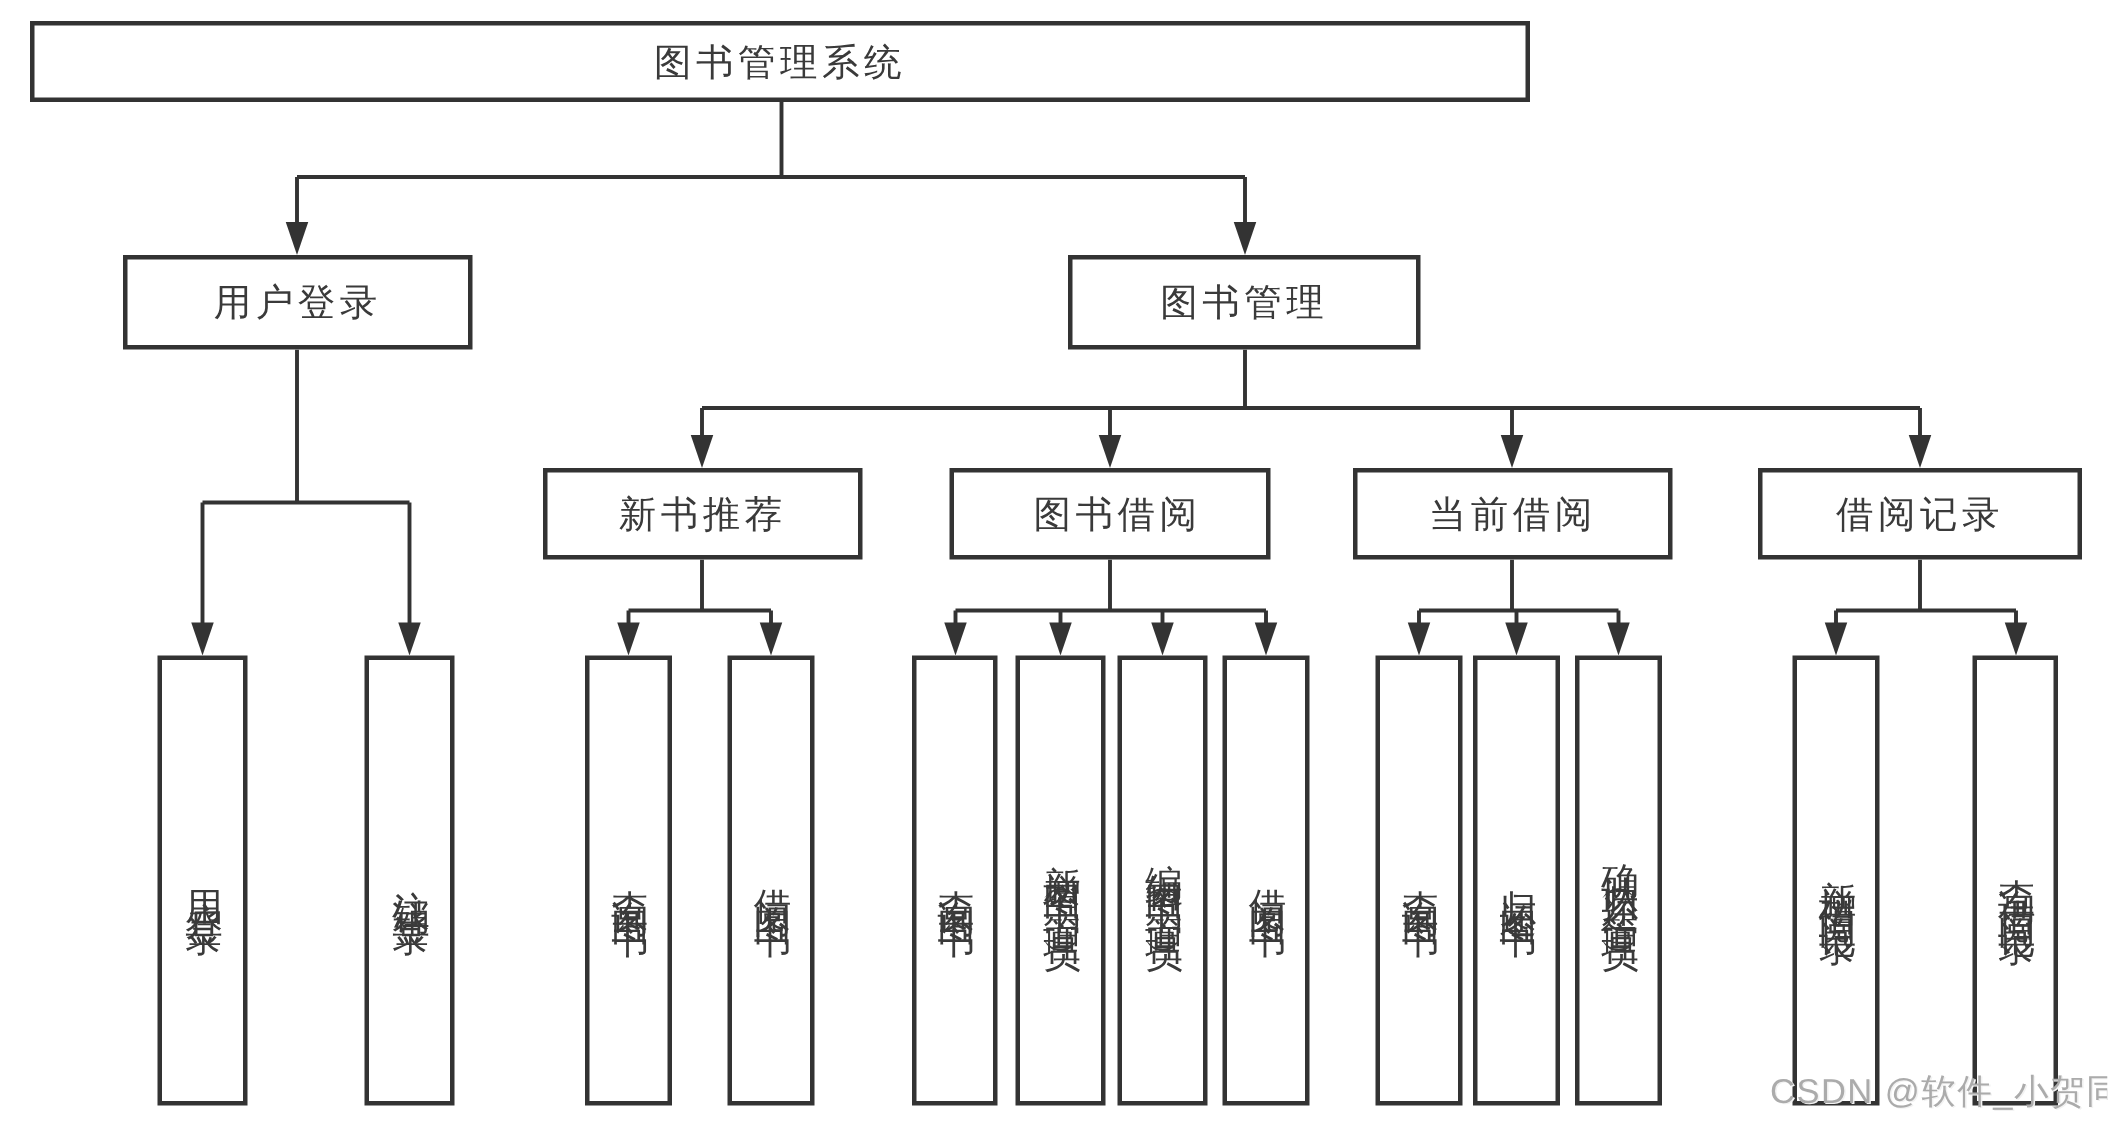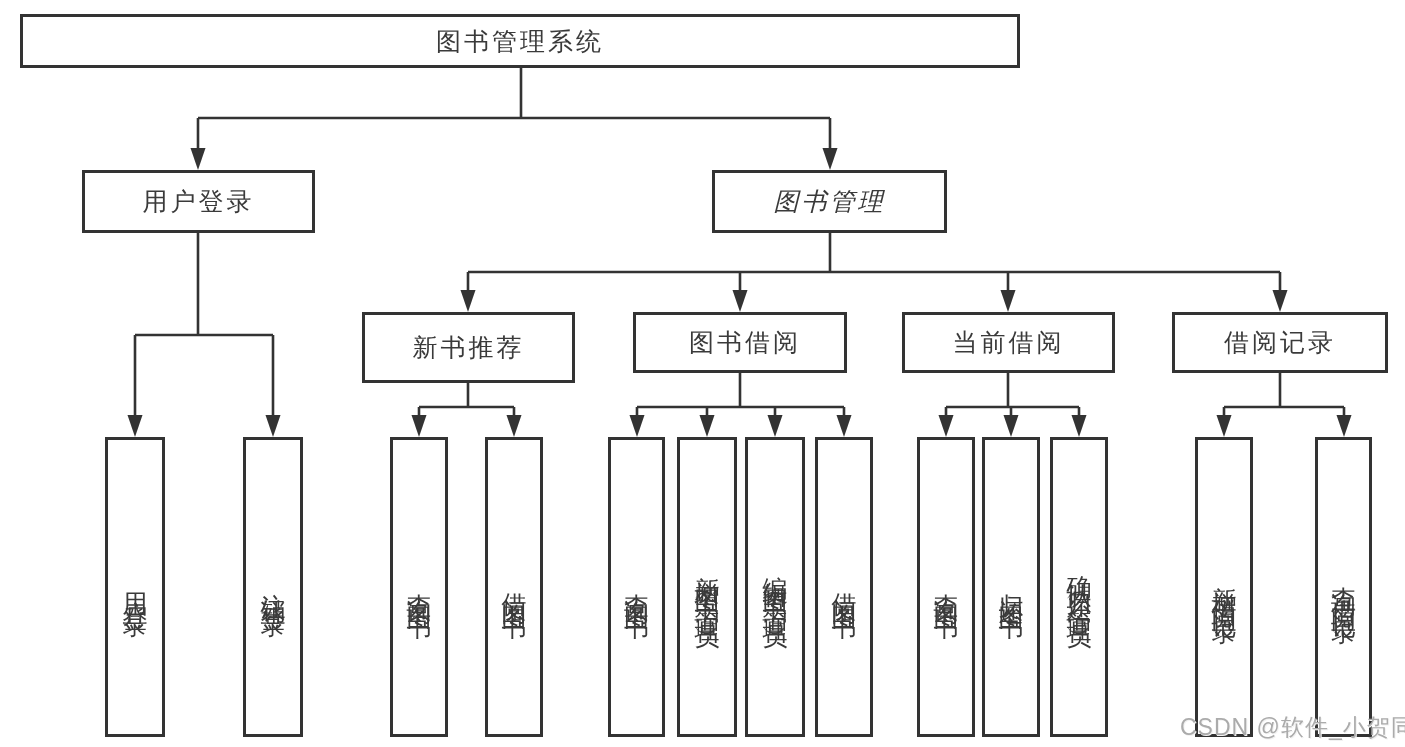--- a/index.html
+++ b/index.html
@@ -80,23 +80,23 @@
     <polygon points="1071.5,415 1086.5,415 1079,437"></polygon>
 
     <path d="M1280 373 V407 M1224 407 H1344 M1224 407 V419 M1344 407 V419"></path>
     <polygon points="1216.5,415 1231.5,415 1224,437"></polygon>
     <polygon points="1336.5,415 1351.5,415 1344,437"></polygon>
   </svg>
 
   <div class="hbox" style="left:20px;top:14px;width:1000px;height:54px;">图书管理系统</div>
 
   <div class="hbox" style="left:82px;top:170px;width:233px;height:63px;">用户登录</div>
-  <div class="hbox" style="left:712px;top:170px;width:235px;height:63px;font-style:italic;">图书管理</div>
+  <div class="hbox" style="left:712px;top:170px;width:235px;height:63px;">图书管理</div>
 
-  <div class="hbox" style="left:362px;top:312px;width:213px;height:71px;">新书推荐</div>
+  <div class="hbox" style="left:362px;top:312px;width:213px;height:61px;">新书推荐</div>
   <div class="hbox" style="left:633px;top:312px;width:214px;height:61px;padding-left:10px;">图书借阅</div>
   <div class="hbox" style="left:1172px;top:312px;width:216px;height:61px;">借阅记录</div>
   <div class="hbox" style="left:902px;top:312px;width:213px;height:61px;">当前借阅</div>
 
   <div class="vbox" style="left:105px;top:437px;width:60px;height:300px;">用户登录</div>
   <div class="vbox" style="left:243px;top:437px;width:60px;height:300px;">注销登录</div>
 
   <div class="vbox" style="left:390px;top:437px;width:58px;height:300px;">查询图书</div>
   <div class="vbox" style="left:485px;top:437px;width:58px;height:300px;">借阅图书</div>
 

